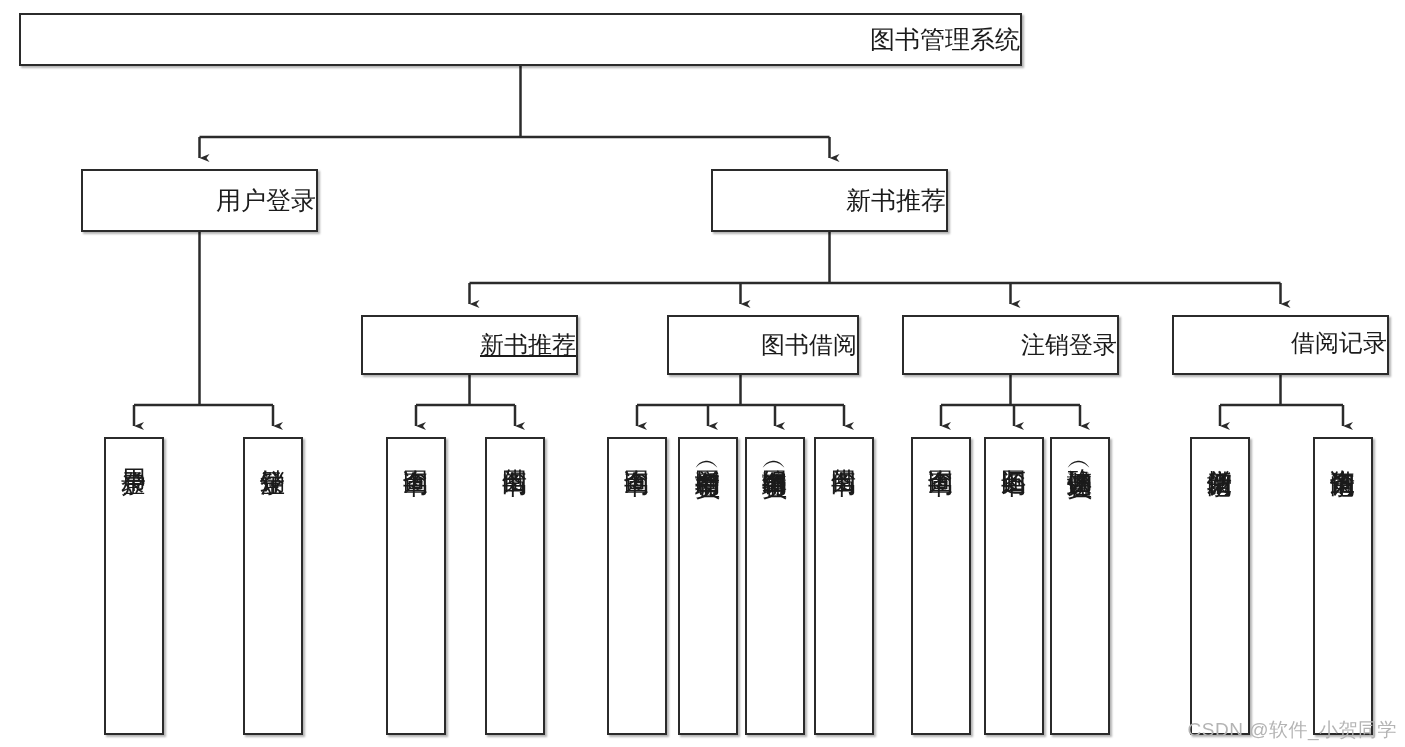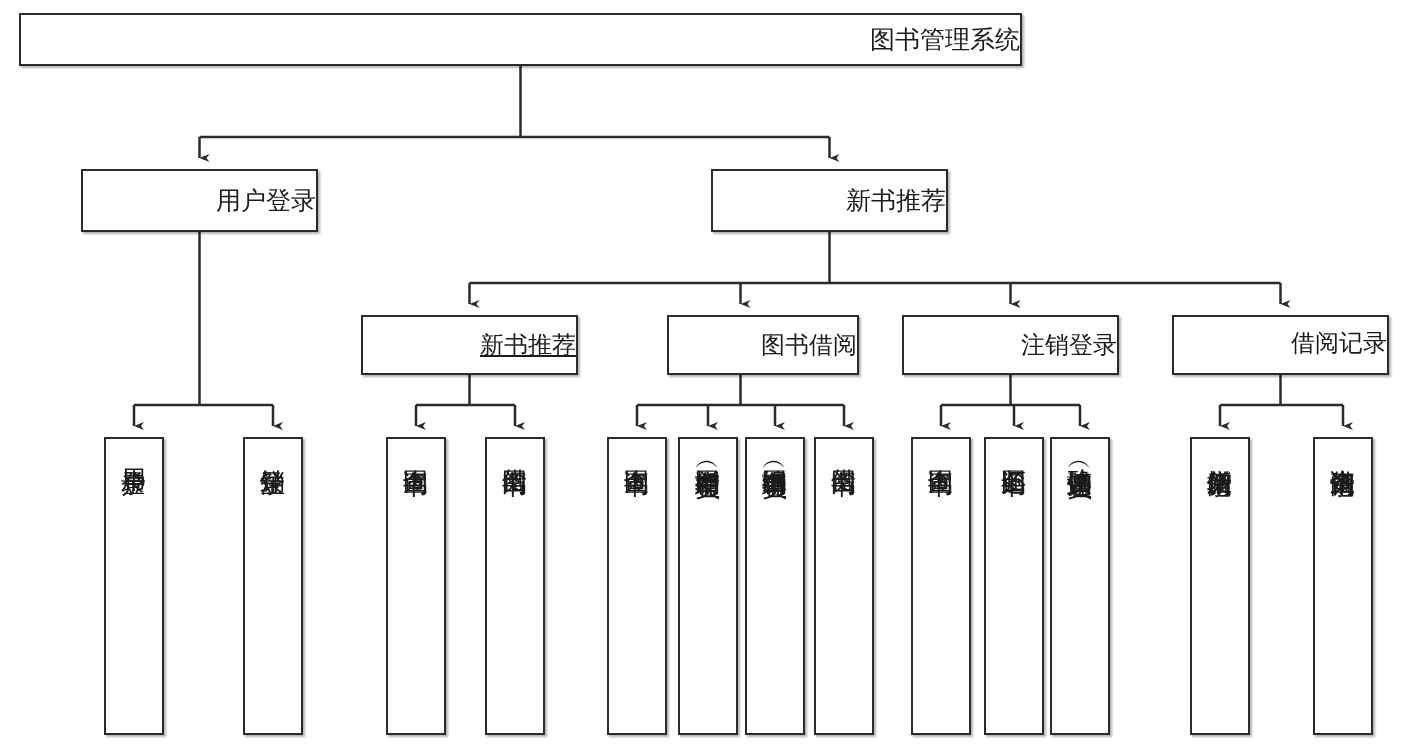--- a/index.html
+++ b/index.html
@@ -185,14 +185,15 @@
         <span class="node-label">确认归还（管理员）</span>
       </div>
       <div class="node level-leaf" style="left: 1190px; top: 437px; width: 60px; height: 298px;">
         <span class="node-label">新增借阅记录</span>
       </div>
       <div class="node level-leaf" style="left: 1313px; top: 437px; width: 60px; height: 298px;">
         <span class="node-label">查询借阅记录</span>
       </div>
     </div>
 
+  <div id="watermark">CSDN @软件_小贺同学</div>
 
 </div>
 
 </body></html>

